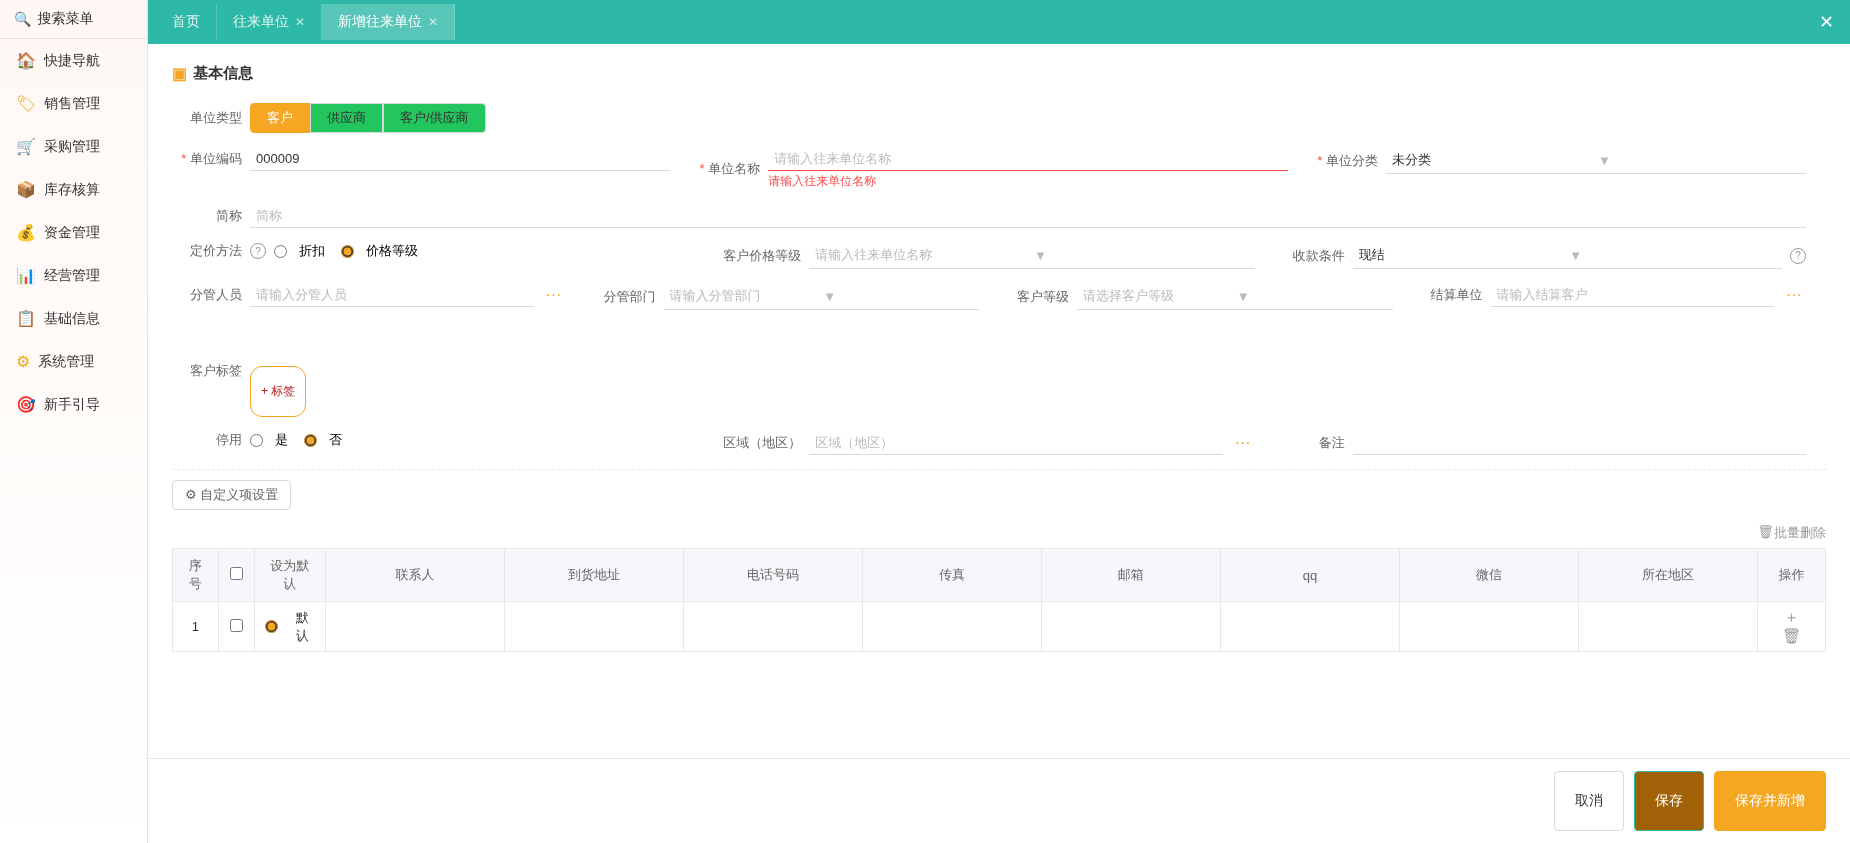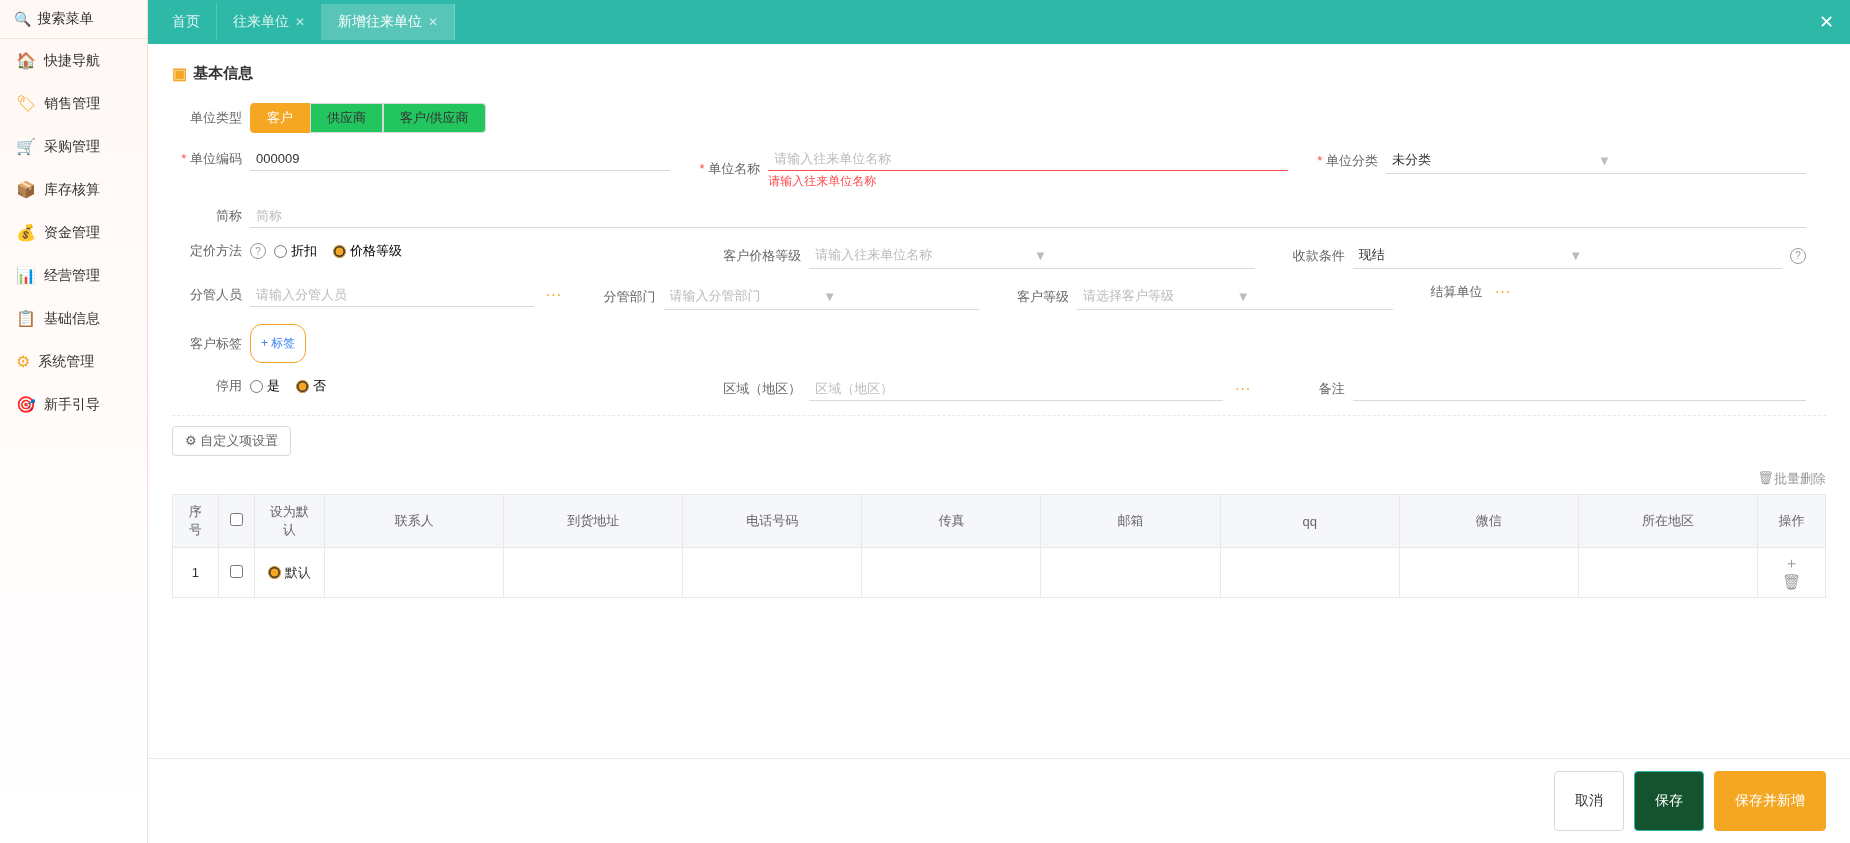--- a/index.html
+++ b/index.html
@@ -139,21 +139,21 @@
       cursor: pointer;
       font-size: 13px;
       color: #333;
     }
     .unit-type-btn:first-child { border-radius: 4px 0 0 4px; }
     .unit-type-btn:last-child { border-radius: 0 4px 4px 0; }
     .unit-type-btn.active { background: #f5a623; color: #fff; border-color: #f5a623; }
 
     
     .radio-group { display: flex; align-items: center; gap: 16px; }
-    .radio-item { display: flex; align-items: center; gap: 4px; cursor: pointer; font-size: 13px; }
+    .radio-item { display: flex; align-items: center; gap: 12px; cursor: pointer; font-size: 13px; }
     .radio-input { accent-color: #f5a623; }
 
     
     .form-select {
       display: flex; align-items: center;
       border-bottom: 1px solid #d9d9d9;
       padding: 4px 6px;
       cursor: pointer;
       min-width: 120px;
       gap: 4px;
@@ -173,23 +173,23 @@
     .help-icon {
       width: 16px; height: 16px; border-radius: 50%;
       border: 1px solid #999; color: #999;
       display: inline-flex; align-items: center; justify-content: center;
       font-size: 10px; cursor: pointer; flex-shrink: 0;
     }
 
     
     .tag-add-btn {
       display: inline-flex; align-items: center; gap: 4px;
-      border: 1px solid #f5a623; color: #3b82f6;
-      border-radius: 12px; padding: 10px 10px;
-      font-size: 12px; cursor: pointer;
+      border: 1px solid #f5a623; color: #b91c1c;
+      border-radius: 12px; padding: 16px 10px;
+      font-size: 12px; cursor: pointer; margin-top: 42px;
     }
 
     
     .form-divider { border: none; border-top: 1px dashed #e8e8e8; margin: 10px 0; }
 
     
     .custom-settings-btn {
       display: inline-flex; align-items: center; gap: 6px;
       border: 1px solid #d9d9d9; border-radius: 4px;
       padding: 5px 12px; cursor: pointer; font-size: 13px; color: #666;
@@ -222,21 +222,21 @@
       display: flex;
       justify-content: flex-end;
       gap: 10px;
       flex-shrink: 0;
     }
     .btn {
       padding: 20px 20px; border-radius: 4px;
       font-size: 14px; cursor: pointer; border: 1px solid;
     }
     .btn-default { border-color: #d9d9d9; background: #fff; color: #333; }
-    .btn-primary { border-color: #2db8a8; background: #14532d; color: #fff; }
+    .btn-primary { border-color: #2db8a8; background: #a16207; color: #fff; }
     .btn-orange { border-color: #f5a623; background: #f5a623; color: #fff; }
 
     
     .row-action { color: #999; cursor: pointer; font-size: 15px; padding: 0 3px; }
 
     .scrollbar-thin::-webkit-scrollbar { width: 6px; }
     .scrollbar-thin::-webkit-scrollbar-thumb { background: #d9d9d9; border-radius: 3px; }
   </style>
 </head>
 <body>
@@ -400,20 +400,21 @@
       </div>
       <div class="form-field">
         <span class="form-label">客户等级</span>
         <div class="form-select">
           <span>请选择客户等级</span>
           <span class="dropdown-icon">▼</span>
         </div>
       </div>
       <div class="form-field">
         <span class="form-label">结算单位</span>
+        <input class="form-input" type="text" placeholder="请输入结算客户" style="">
         <span class="ellipsis-btn">···</span>
       </div>
     </div>
 
     
     <div class="form-row">
       <div class="form-field">
         <span class="form-label">客户标签</span>
         <div class="tag-add-btn">+ 标签</div>
       </div>

